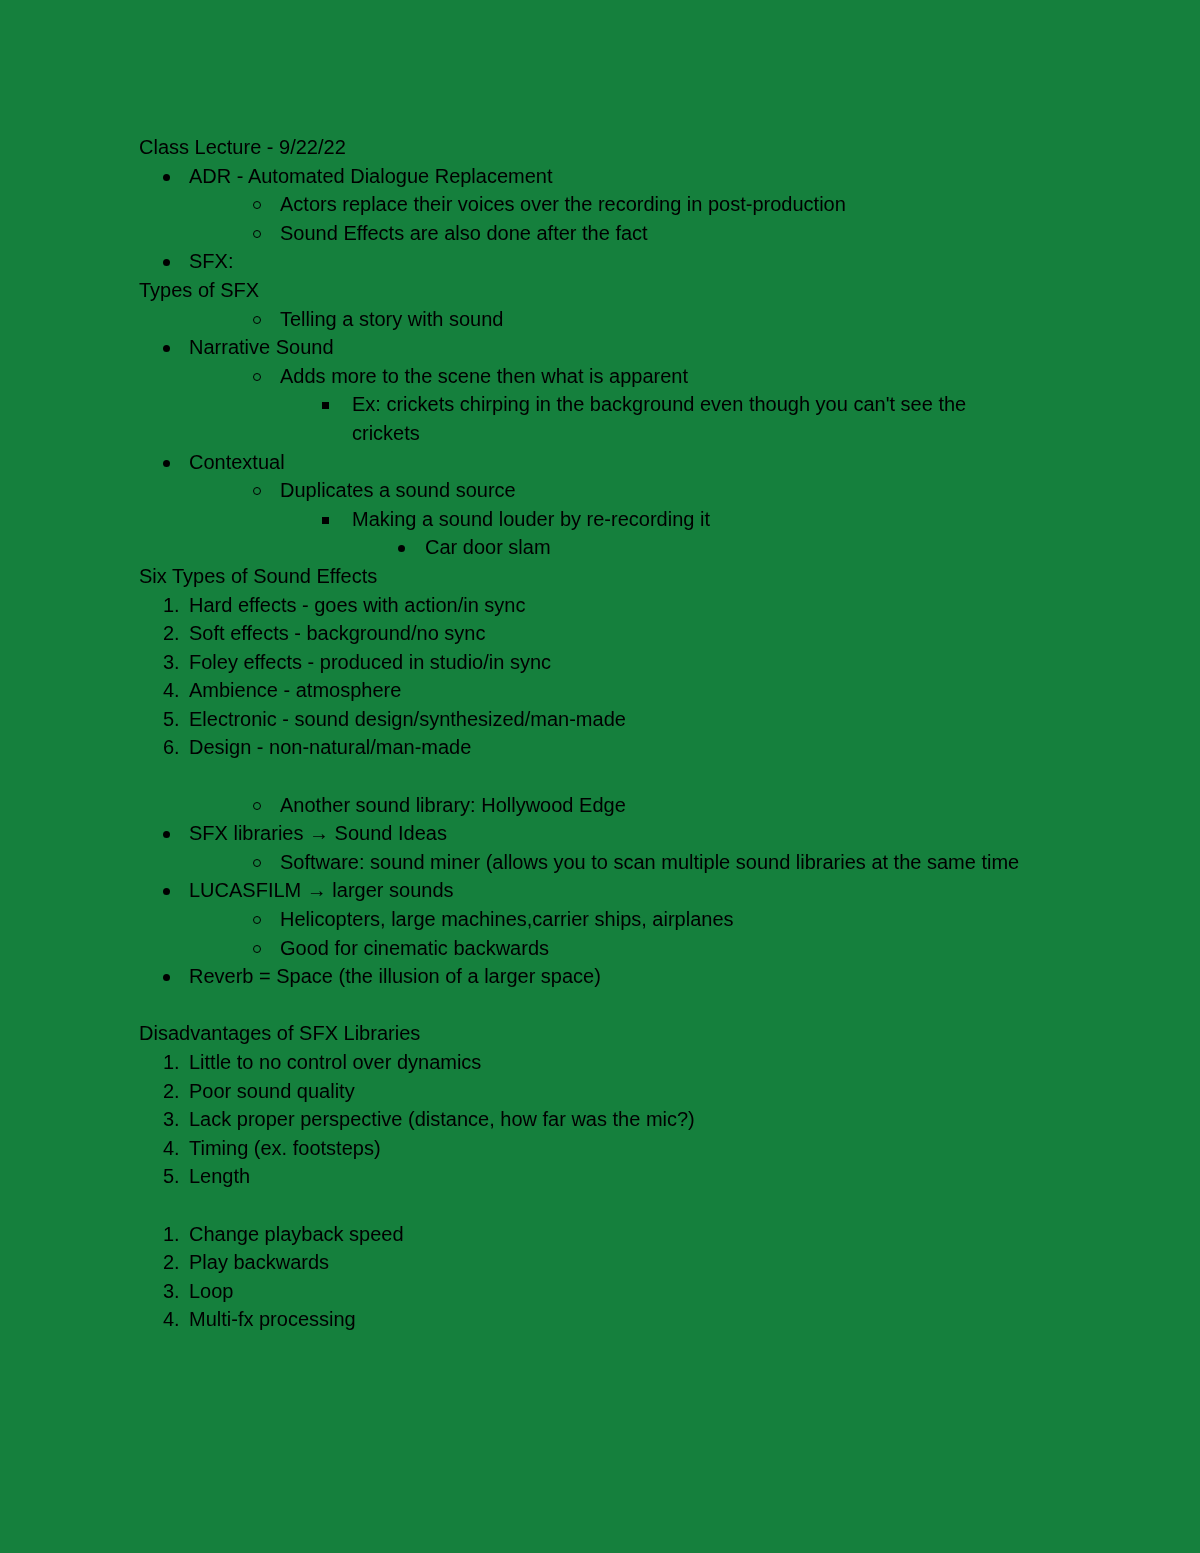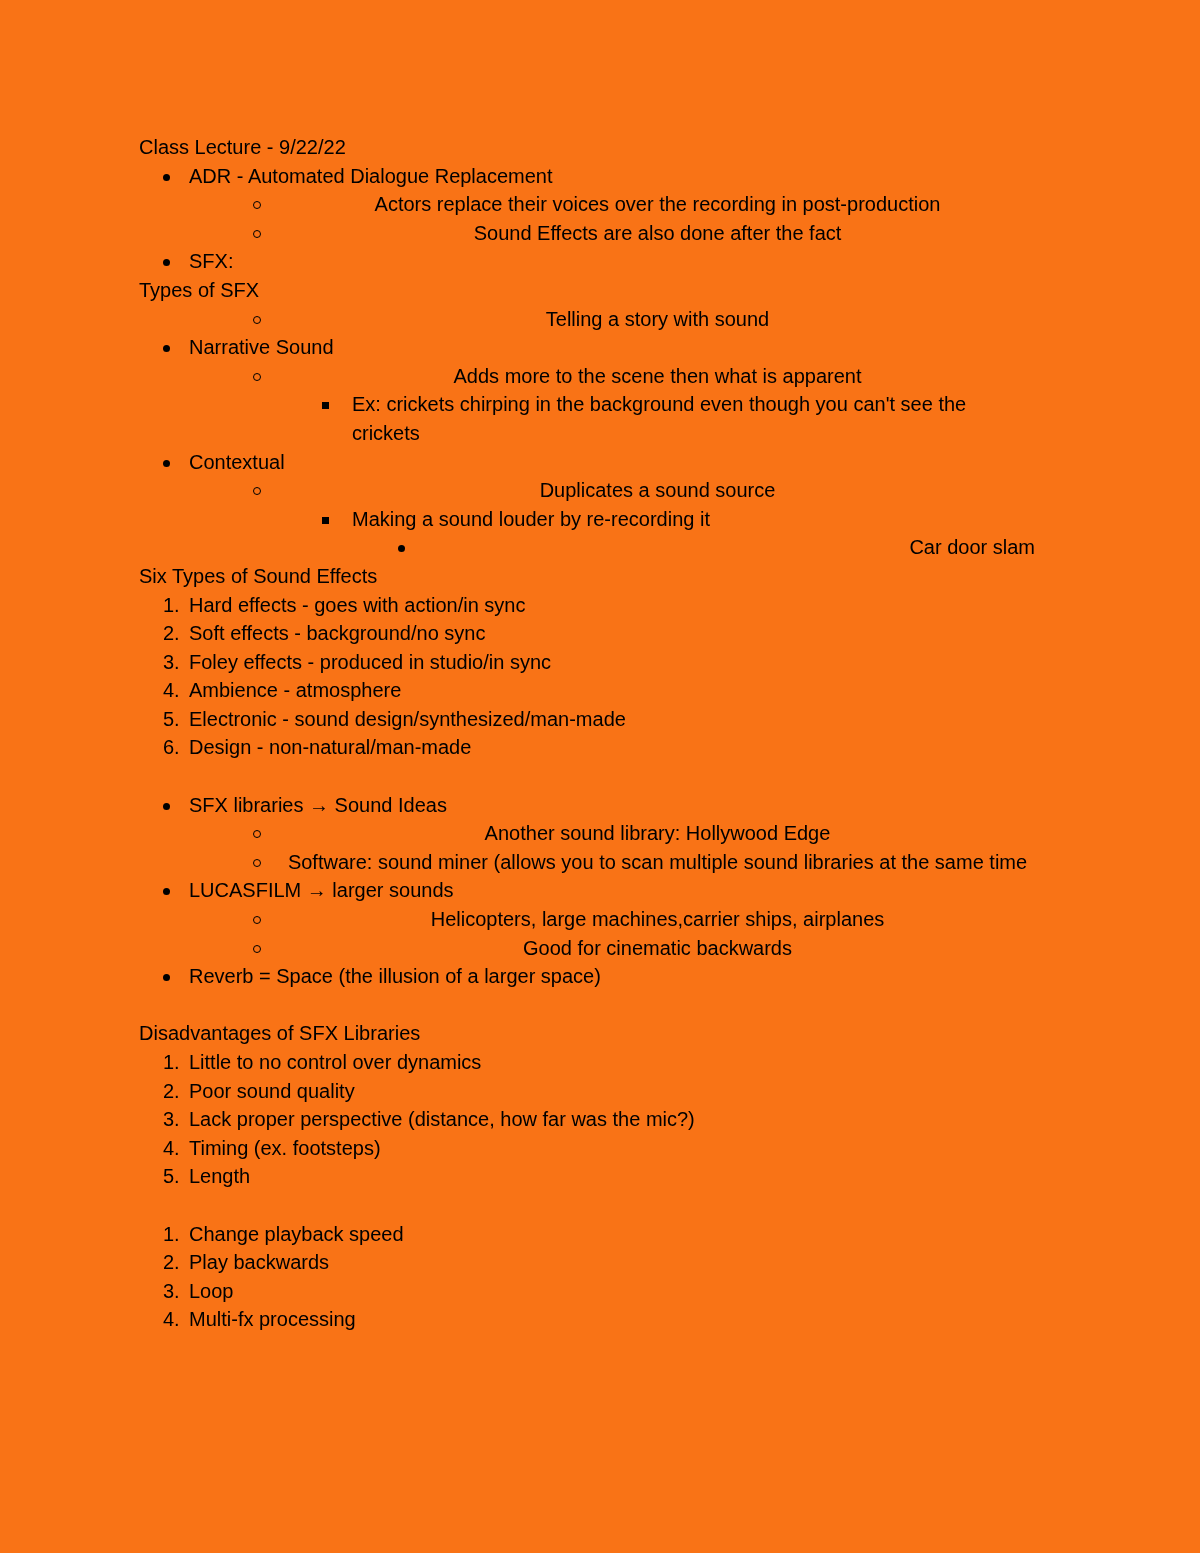--- a/index.html
+++ b/index.html
@@ -12,21 +12,21 @@
     width: 1200px;
     height: 1553px;
     font-family: "Liberation Sans", sans-serif;
     color: #000000;
     -webkit-font-smoothing: antialiased;
   }
   .page {
     position: relative;
     width: 1200px;
     height: 1553px;
-    background: #f97316;
+    background: #15803d;
     box-sizing: border-box;
     padding: 133px 165px 0 139px;
   }
   .doc-body {
     font-size: 20px;
     line-height: 28.6px;
   }
 
   
   .line {
@@ -37,23 +37,23 @@
   }
 
   
   .lvl0 {
     margin-left: 0;
     padding-left: 0;
   }
 
   
   .lvl1 { margin-left: 24px;  padding-left: 26px; }
-  .lvl2 { margin-left: 114px; padding-left: 27px; text-align: center; }
+  .lvl2 { margin-left: 114px; padding-left: 27px; }
   .lvl3 { margin-left: 183px; padding-left: 30px; }
-  .lvl4 { margin-left: 259px; padding-left: 27px; text-align: right; }
+  .lvl4 { margin-left: 259px; padding-left: 27px; }
 
   .marker {
     position: absolute;
     left: 0;
     top: 0;
     display: inline-block;
     font-size: 20px;
     line-height: 28.6px;
     user-select: none;
   }
@@ -132,22 +132,22 @@
       <div class="line lvl3"><span class="marker m-square"></span><span>Making a sound louder by re-recording it</span></div>
       <div class="line lvl4"><span class="marker m-disc4"></span><span>Car door slam</span></div>
       <div class="line lvl0"><span>Six Types of Sound Effects</span></div>
       <div class="line lvl1"><span class="marker m-num">1.</span><span>Hard effects - goes with action/in sync</span></div>
       <div class="line lvl1"><span class="marker m-num">2.</span><span>Soft effects - background/no sync</span></div>
       <div class="line lvl1"><span class="marker m-num">3.</span><span>Foley effects - produced in studio/in sync</span></div>
       <div class="line lvl1"><span class="marker m-num">4.</span><span>Ambience - atmosphere</span></div>
       <div class="line lvl1"><span class="marker m-num">5.</span><span>Electronic - sound design/synthesized/man-made</span></div>
       <div class="line lvl1"><span class="marker m-num">6.</span><span>Design - non-natural/man-made</span></div>
       <div class="spacer"></div>
+      <div class="line lvl2"><span class="marker m-circle"></span><span>Another sound library: Hollywood Edge</span></div>
       <div class="line lvl1"><span class="marker m-disc"></span><span>SFX libraries → Sound Ideas</span></div>
-      <div class="line lvl2"><span class="marker m-circle"></span><span>Another sound library: Hollywood Edge</span></div>
       <div class="line lvl2"><span class="marker m-circle"></span><span>Software: sound miner (allows you to scan multiple sound libraries at the same time</span></div>
       <div class="line lvl1"><span class="marker m-disc"></span><span>LUCASFILM → larger sounds</span></div>
       <div class="line lvl2"><span class="marker m-circle"></span><span>Helicopters, large machines,carrier ships, airplanes</span></div>
       <div class="line lvl2"><span class="marker m-circle"></span><span>Good for cinematic backwards</span></div>
       <div class="line lvl1"><span class="marker m-disc"></span><span>Reverb = Space (the illusion of a larger space)</span></div>
       <div class="spacer"></div>
       <div class="line lvl0"><span>Disadvantages of SFX Libraries</span></div>
       <div class="line lvl1"><span class="marker m-num">1.</span><span>Little to no control over dynamics</span></div>
       <div class="line lvl1"><span class="marker m-num">2.</span><span>Poor sound quality</span></div>
       <div class="line lvl1"><span class="marker m-num">3.</span><span>Lack proper perspective (distance, how far was the mic?)</span></div>

